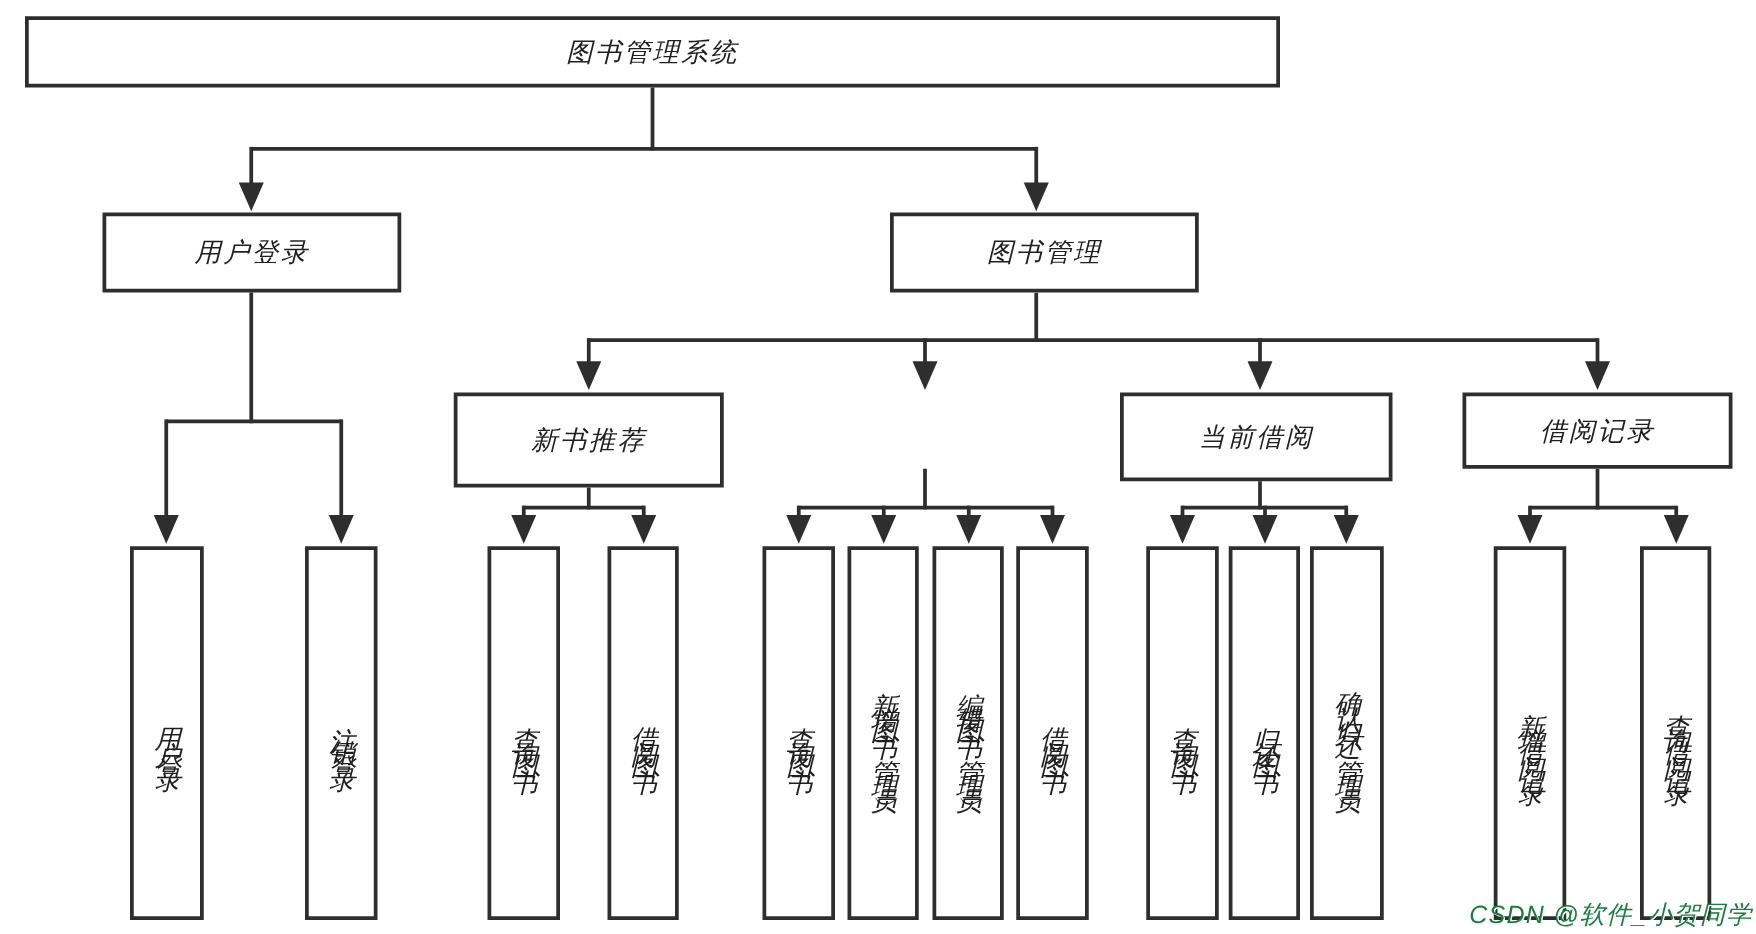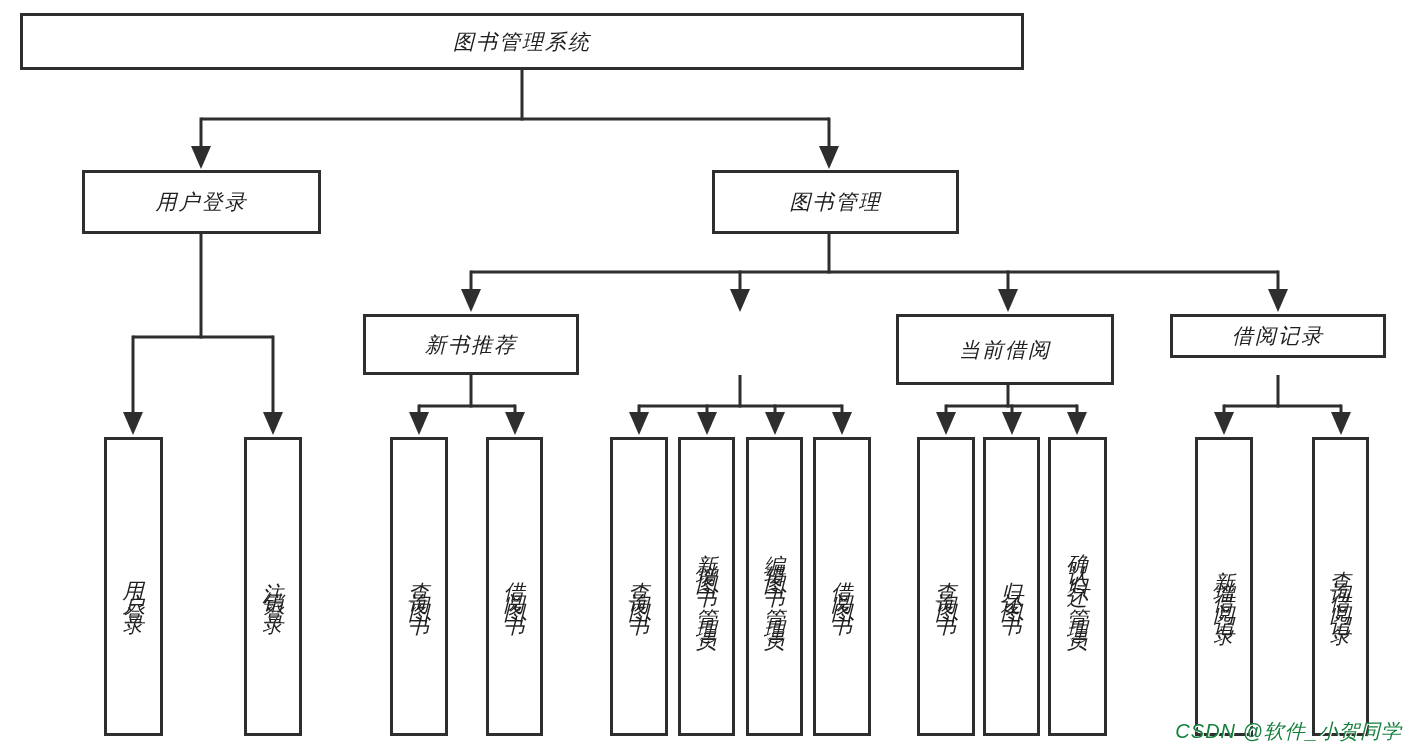--- a/index.html
+++ b/index.html
@@ -130,23 +130,23 @@
       <path d="M1214 412 H1234 L1224 435 Z"></path>
       <path d="M1331 412 H1351 L1341 435 Z"></path>
     </g>
   </svg>
 
   <div class="box" style="left:20px; top:13px; width:1004px; height:57px;">图书管理系统</div>
 
   <div class="box" style="left:82px; top:170px; width:239px; height:64px;">用户登录</div>
   <div class="box" style="left:712px; top:170px; width:247px; height:64px;">图书管理</div>
 
-  <div class="box" style="left:363px; top:314px; width:216px; height:61px;">新书推荐</div>
+  <div class="box" style="left:363px; top:314px; width:216px; height:76px;">新书推荐</div>
   <div class="box" style="left:896px; top:314px; width:218px; height:71px;">当前借阅</div>
-  <div class="box" style="left:1170px; top:314px; width:216px; height:44px;">借阅记录</div>
+  <div class="box" style="left:1170px; top:314px; width:216px; height:61px;">借阅记录</div>
 
   <div class="box leaf" style="left:104px; top:437px; width:59px; height:299px;">
     <span class="vtext">用户登录</span>
   </div>
   <div class="box leaf" style="left:244px; top:437px; width:58px; height:299px;">
     <span class="vtext">注销登录</span>
   </div>
   <div class="box leaf" style="left:390px; top:437px; width:58px; height:299px;">
     <span class="vtext">查询图书</span>
   </div>

